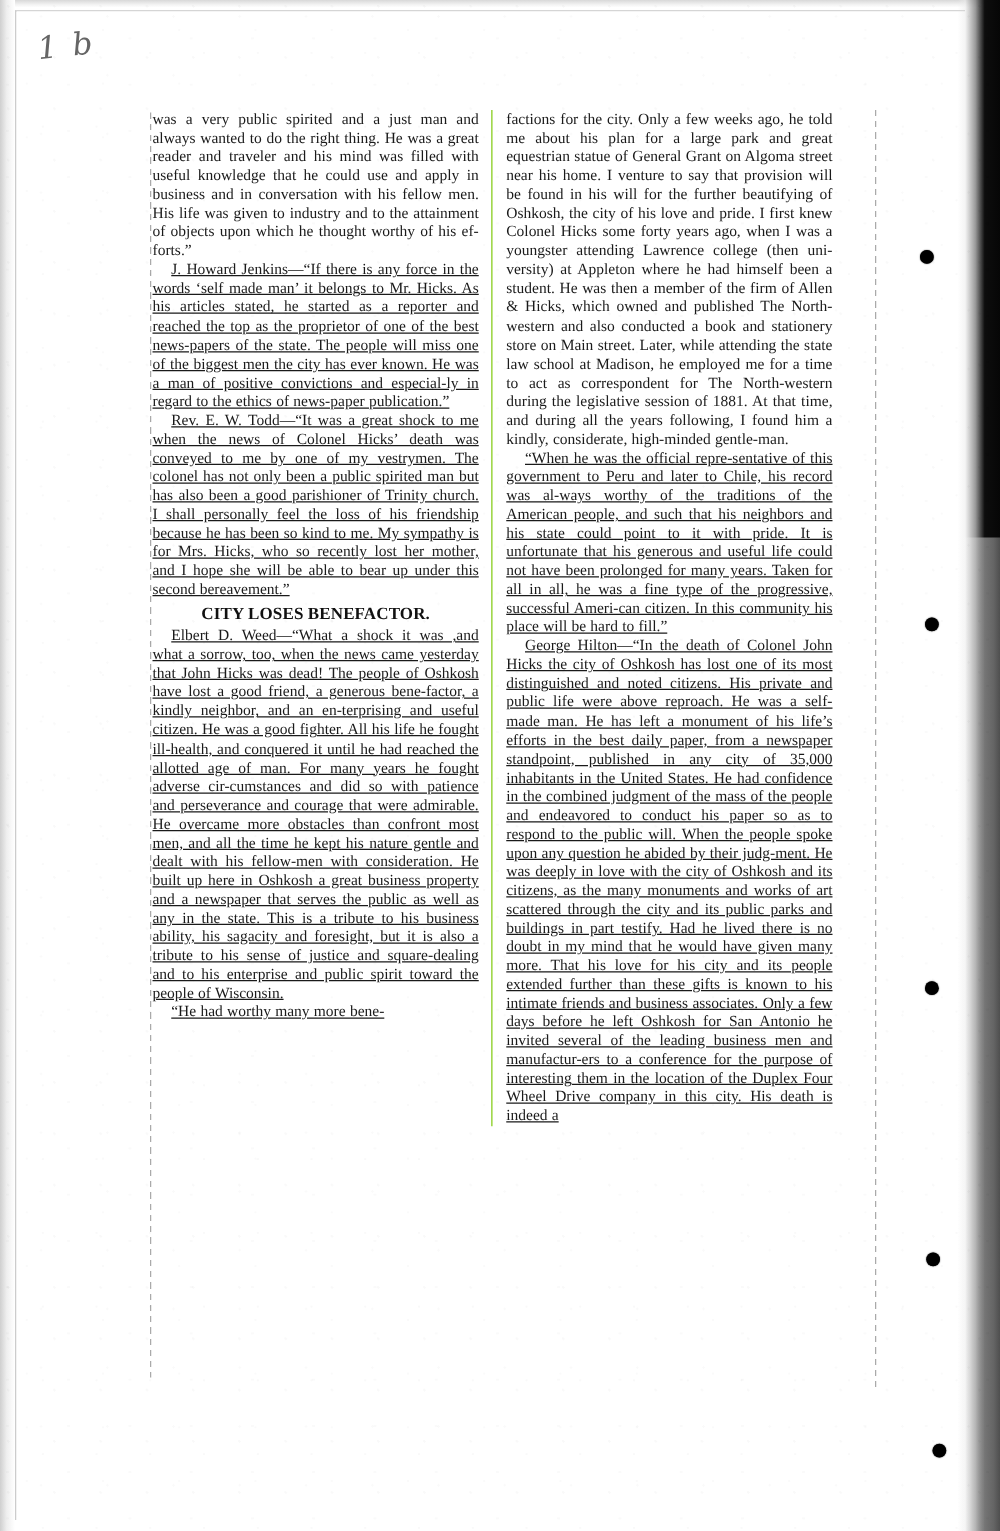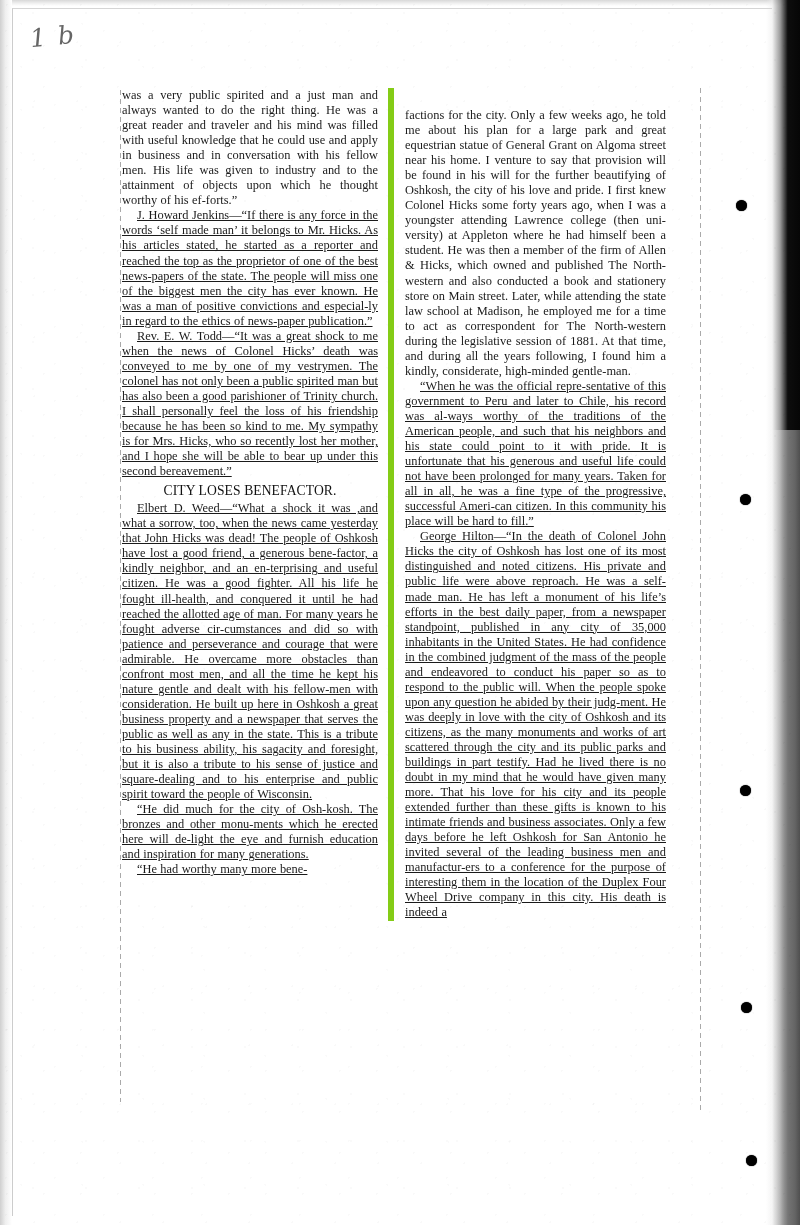--- a/index.html
+++ b/index.html
@@ -91,22 +91,22 @@
     left: 122px;
     top: 88px;
     width: 578px;
     display: flex;
     gap: 0;
   }
   .column {
     width: 272px;
     box-sizing: border-box;
   }
-  .column.left  { padding-right: 10px; border-right: 6px solid #84cc16; }
-  .column.right { padding-left: 11px; margin-top: 20px; }
+  .column.left  { padding-right: 10px; border-right: 1px solid #84cc16; }
+  .column.right { padding-left: 11px; }
 
   
   .cut-edge {
     position: absolute;
     left: 120px;
     top: 90px;
     width: 1px;
     height: 1012px;
     background: repeating-linear-gradient(180deg,#8d8d8d 0px,#8d8d8d 5px,rgba(255,255,255,0) 5px,rgba(255,255,255,0) 9px);
     opacity: .75;
@@ -127,21 +127,21 @@
     color: #1a1a1a;
     hyphens: manual;
     word-spacing: .3px;
   }
   p.body-text.indent { text-indent: 15px; text-decoration: underline; }
 
   h2.sub-head {
     margin: 3px 0 1px 0;
     font-size: 13.6px;
     line-height: 18px;
-    font-weight: normal;
+    font-weight: bold;
     text-align: center;
     letter-spacing: .1px;
     color: #111111;
     font-family: "Liberation Serif", "DejaVu Serif", serif;
   }
 
   
   .grain {
     position: absolute;
     inset: 0;
@@ -181,21 +181,20 @@
   <div class="cut-edge right-side"></div>
 
   <div class="clipping">
 
     <div class="column left">
       <p class="body-text">was a very public spirited and a just man and always wanted to do the right thing. He was a great reader and traveler and his mind was filled with useful knowledge that he could use and apply in business and in conversation with his fellow men. His life was given to industry and to the attainment of objects upon which he thought worthy of his ef-forts.”</p>
       <p class="body-text indent">J. Howard Jenkins—“If there is any force in the words ‘self made man’ it belongs to Mr. Hicks. As his articles stated, he started as a reporter and reached the top as the proprietor of one of the best news-papers of the state. The people will miss one of the biggest men the city has ever known. He was a man of positive convictions and especial-ly in regard to the ethics of news-paper publication.”</p>
       <p class="body-text indent">Rev. E. W. Todd—“It was a great shock to me when the news of Colonel Hicks’ death was conveyed to me by one of my vestrymen. The colonel has not only been a public spirited man but has also been a good parishioner of Trinity church. I shall personally feel the loss of his friendship because he has been so kind to me. My sympathy is for Mrs. Hicks, who so recently lost her mother, and I hope she will be able to bear up under this second bereavement.”</p>
       <h2 class="sub-head">CITY LOSES BENEFACTOR.</h2>
       <p class="body-text indent">Elbert D. Weed—“What a shock it was ,and what a sorrow, too, when the news came yesterday that John Hicks was dead! The people of Oshkosh have lost a good friend, a generous bene-factor, a kindly neighbor, and an en-terprising and useful citizen. He was a good fighter. All his life he fought ill-health, and conquered it until he had reached the allotted age of man. For many years he fought adverse cir-cumstances and did so with patience and perseverance and courage that were admirable. He overcame more obstacles than confront most men, and all the time he kept his nature gentle and dealt with his fellow-men with consideration. He built up here in Oshkosh a great business property and a newspaper that serves the public as well as any in the state. This is a tribute to his business ability, his sagacity and foresight, but it is also a tribute to his sense of justice and square-dealing and to his enterprise and public spirit toward the people of Wisconsin.</p>
-      <p class="body-text indent">“He did much for the city of Osh-kosh. The bronzes and other monu-ments which he erected here will de-light the eye and furnish education and inspiration for many generations.</p>
       <p class="body-text indent">“He had worthy many more bene-</p>
     </div>
 
     <div class="column right">
       <p class="body-text">factions for the city. Only a few weeks ago, he told me about his plan for a large park and great equestrian statue of General Grant on Algoma street near his home. I venture to say that provision will be found in his will for the further beautifying of Oshkosh, the city of his love and pride. I first knew Colonel Hicks some forty years ago, when I was a youngster attending Lawrence college (then uni-versity) at Appleton where he had himself been a student. He was then a member of the firm of Allen &amp; Hicks, which owned and published The North-western and also conducted a book and stationery store on Main street. Later, while attending the state law school at Madison, he employed me for a time to act as correspondent for The North-western during the legislative session of 1881. At that time, and during all the years following, I found him a kindly, considerate, high-minded gentle-man.</p>
       <p class="body-text indent">“When he was the official repre-sentative of this government to Peru and later to Chile, his record was al-ways worthy of the traditions of the American people, and such that his neighbors and his state could point to it with pride. It is unfortunate that his generous and useful life could not have been prolonged for many years. Taken for all in all, he was a fine type of the progressive, successful Ameri-can citizen. In this community his place will be hard to fill.”</p>
       <p class="body-text indent">George Hilton—“In the death of Colonel John Hicks the city of Oshkosh has lost one of its most distinguished and noted citizens. His private and public life were above reproach. He was a self-made man. He has left a monument of his life’s efforts in the best daily paper, from a newspaper standpoint, published in any city of 35,000 inhabitants in the United States. He had confidence in the combined judgment of the mass of the people and endeavored to conduct his paper so as to respond to the public will. When the people spoke upon any question he abided by their judg-ment. He was deeply in love with the city of Oshkosh and its citizens, as the many monuments and works of art scattered through the city and its public parks and buildings in part testify. Had he lived there is no doubt in my mind that he would have given many more. That his love for his city and its people extended further than these gifts is known to his intimate friends and business associates. Only a few days before he left Oshkosh for San Antonio he invited several of the leading business men and manufactur-ers to a conference for the purpose of interesting them in the location of the Duplex Four Wheel Drive company in this city. His death is indeed a</p>
     </div>
 
   </div>

